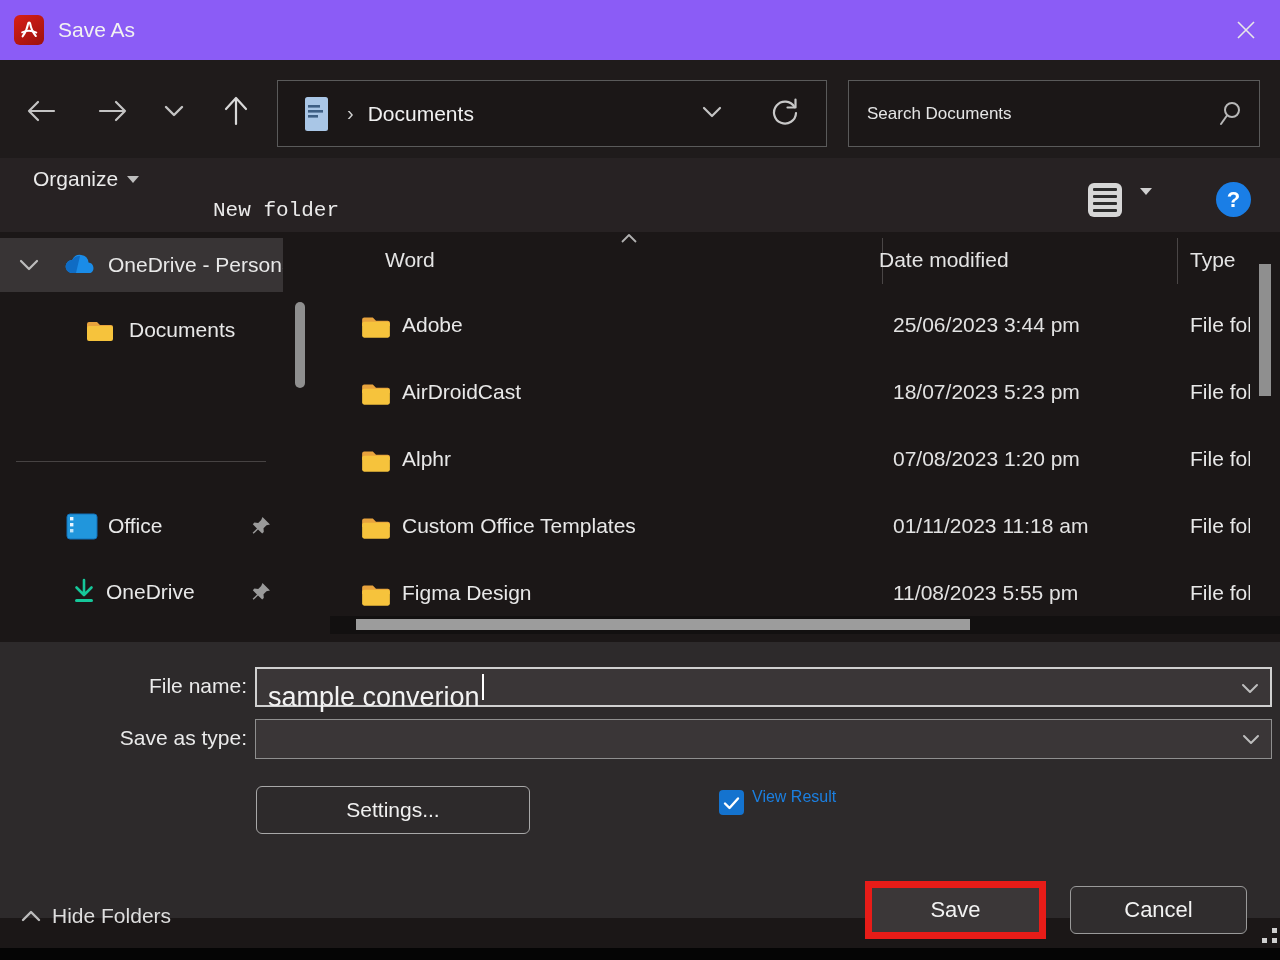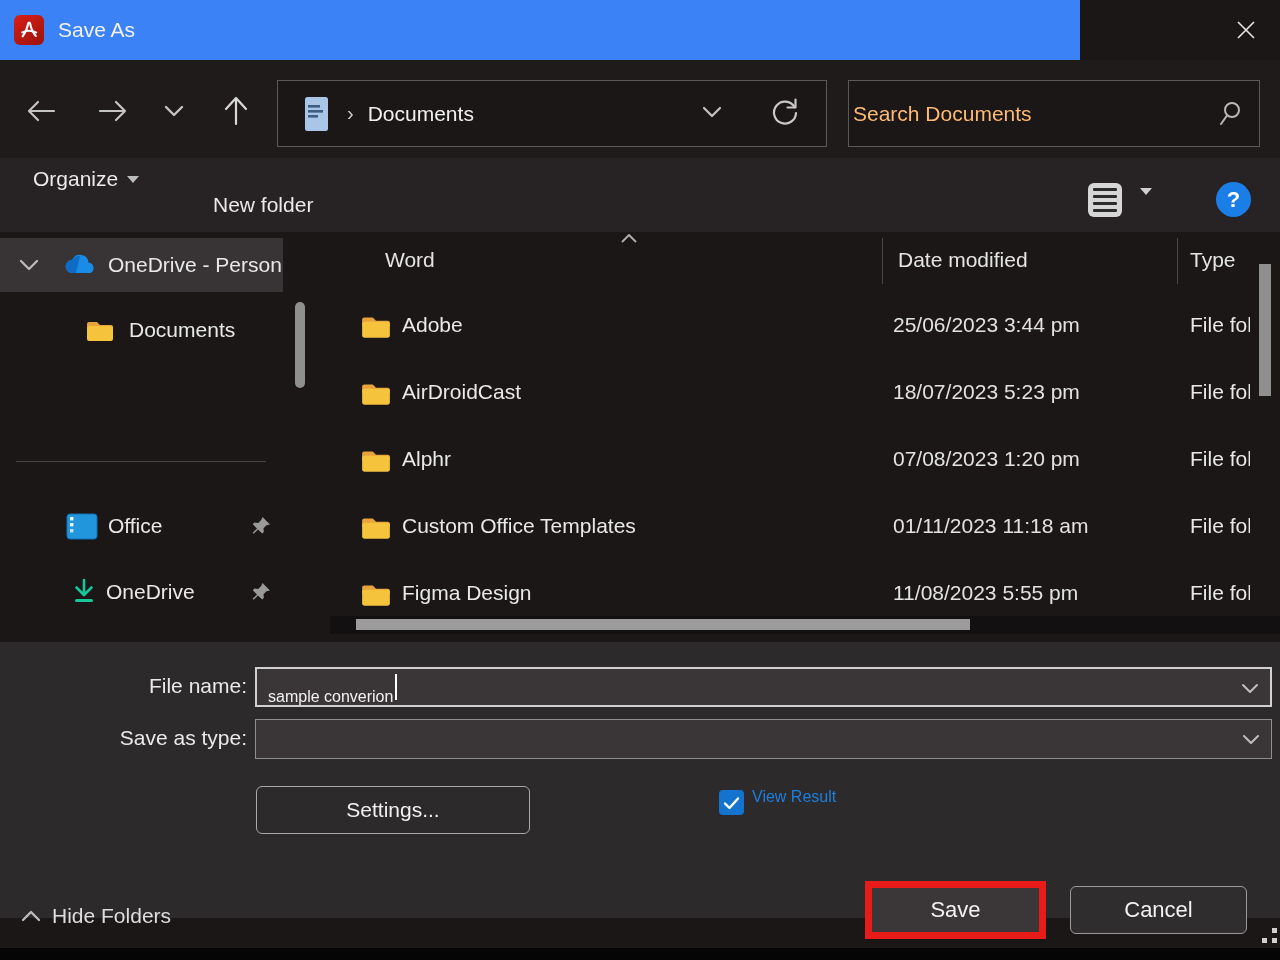--- a/index.html
+++ b/index.html
@@ -5,39 +5,39 @@
   * { margin:0; padding:0; box-sizing:border-box; }
   html,body { background:#000; }
   .window {
     position:relative; width:1280px; height:960px; overflow:hidden;
     background:#1b1717; font-family:"Liberation Sans", sans-serif;
     color:#e8e8e8; -webkit-font-smoothing:antialiased;
   }
   .abs { position:absolute; }
 
   
-  .titlebar { left:0; top:0; width:1080px; height:60px; background:#3b82f6;text-align:center; }
+  .titlebar { left:0; top:0; width:1280px; height:60px; background:#8b5cf6;text-align:center; }
   .app-icon { left:14px; top:15px; width:30px; height:30px; border-radius:6px;
     background:linear-gradient(145deg,#d81f17,#9c120c); display:flex; align-items:center; justify-content:center; }
   .window-title { left:58px; top:0; height:60px; line-height:60px; font-size:21px; color:#f2f2f2; }
   .close-btn { left:1224px; top:12px; width:44px; height:36px; display:flex; align-items:center; justify-content:center; }
 
   
   .navrow { left:0; top:60px; width:1280px; height:98px; background:#1f1b1b; }
   .nav-icon { display:flex; align-items:center; justify-content:center; }
   .addressbar { left:277px; top:80px; width:550px; height:67px; background:#1b1717;
     border:1px solid #5a5a5a; display:flex; align-items:center; }
   .addr-docicon { margin-left:26px; }
   .crumb-sep { margin-left:18px; color:#cfcfcf; font-size:20px; }
   .crumb { margin-left:14px; font-size:21px; color:#f0f0f0; }
   .addr-chevron { position:absolute; left:422px; top:24px; }
   .addr-refresh { position:absolute; left:492px; top:16px; }
   .searchbox { left:848px; top:80px; width:412px; height:67px; background:#1b1717;
     border:1px solid #5a5a5a; display:flex; align-items:center; }
-  .search-ph { margin-left:4px; font-size:21px; color:#fdba74; flex:1; }
+  .search-ph { margin-left:18px; font-size:17px; color:#e5e5e5; flex:1; }
   .search-icon { margin-right:16px; }
 
   
   .toolbar { left:0; top:158px; width:1280px; height:74px; background:#272223; }
   .organize { left:33px; top:0; height:74px; display:flex; align-items:center; gap:9px; font-size:21px; color:#eaeaea; }
   .tri-down { width:0; height:0; border-left:6px solid transparent; border-right:6px solid transparent; border-top:7px solid #bdbdbd; }
   .newfolder { left:213px; top:0; height:74px; line-height:74px; font-size:21px; color:#eaeaea; }
   .view-btn { left:1088px; top:183px; width:34px; height:34px; background:#d6d6d6; border-radius:6px;
     display:flex; flex-direction:column; justify-content:center; gap:4px; padding:0 5px; }
   .view-btn i { display:block; height:3px; background:#2b2b2b; border-radius:1px; }
@@ -65,21 +65,21 @@
   .file-date { position:absolute; left:563px; top:9px; font-size:21px; color:#e2e2e2; white-space:nowrap; }
   .file-type { position:absolute; left:860px; top:9px; font-size:21px; width:60px; overflow:hidden; white-space:nowrap; }
   .hscroll-track { left:330px; top:384px; width:950px; height:18px; background:#121010; }
   .hscroll-thumb { left:356px; top:387px; width:614px; height:11px; background:#9c9c9c; }
   .vscroll-thumb { left:1259px; top:32px; width:12px; height:132px; background:#8f8f8f; }
 
   
   .bottom { left:0; top:642px; width:1280px; height:276px; background:#2d2a2b; }
   .form-label { position:absolute; width:210px; text-align:right; font-size:21px; color:#eaeaea; }
   .field { position:absolute; left:255px; width:1017px; height:40px; background:#3a3637; display:flex; align-items:center; }
-  .field-text { margin-left:11px; font-size:16px; color:#f2f2f2; white-space:nowrap;margin-top:20px; }
+  .field-text { margin-left:11px; font-size:27px; color:#f2f2f2; white-space:nowrap;margin-top:20px; }
   .field .chev { position:absolute; right:10px; top:13px; }
   .caret-bar { display:inline-block; width:2px; height:26px; background:#fff; margin-left:2px; vertical-align:middle; animation:blink 1s step-end infinite; }
   @keyframes blink { 50% { opacity:0; } }
   .settings-btn { position:absolute; left:256px; top:144px; width:274px; height:48px; border:1px solid #a8a8a8;
     border-radius:6px; background:#2d2a2b; text-align:center; line-height:46px; font-size:21px; color:#f0f0f0; }
   .checkbox { position:absolute; left:719px; top:148px; width:25px; height:25px; background:#1473cf; border-radius:4px;
     display:flex; align-items:center; justify-content:center; }
   .viewresult-label { position:absolute; left:752px; top:146px; font-size:16px; color:#1b7fe0; }
   .hidefolders { position:absolute; left:20px; top:262px; display:flex; align-items:center; gap:10px; }
   .hidefolders span { font-size:21px; color:#dedede; }
@@ -177,21 +177,21 @@
         <path d="M10 15.5 L4 24" stroke="#b8b8b8" stroke-width="2" stroke-linecap="round"></path>
       </svg>
     </span>
   </div>
 
   <div class="abs toolbar"></div>
   <div class="abs organize" style="top:142px;">
     <span>Organize</span>
     <span class="tri-down"></span>
   </div>
-  <div class="abs newfolder" style="top:168px;">
+  <div class="abs newfolder" style="top:174px;font-family:Liberation Mono, monospace;">
     <span>New folder</span>
   </div>
   <div class="abs view-btn">
       <i></i>
       <i></i>
       <i></i>
       <i></i>
     </div>
   <div class="abs view-caret">
     <span class="tri-down" style="border-top-color:#cfcfcf;"></span>
@@ -263,21 +263,21 @@
     </div>
 
     <div class="abs list-header">
       <span class="sort-caret">
         <svg width="22" height="12" viewBox="0 0 22 12">
             <path d="M4 10 L11 3 L18 10" fill="none" stroke="#b0b0b0" stroke-width="1.8" stroke-linejoin="round"></path>
           </svg>
       </span>
       <span class="hdr" style="left:55px;">Word</span>
       <span class="col-div" style="left:552px;"></span>
-      <span class="hdr" style="left:568px;">Date modified</span>
+      <span class="hdr" style="left:549px;">Date modified</span>
       <span class="col-div" style="left:847px;"></span>
       <span class="hdr" style="left:860px;">Type</span>
     </div>
 
     <div class="file-row" style="top:72px;">
       <span class="file-icon">
           <svg width="32" height="27" viewBox="0 0 30 25">
             <path d="M2 6 a2 2 0 0 1 2-2 h8 l3 3 h11 a2 2 0 0 1 2 2 v3 H2 z" fill="#e8a33d"></path>
             <rect x="2" y="8" width="26" height="15" rx="2" fill="#f6c33c"></rect>
           </svg>

